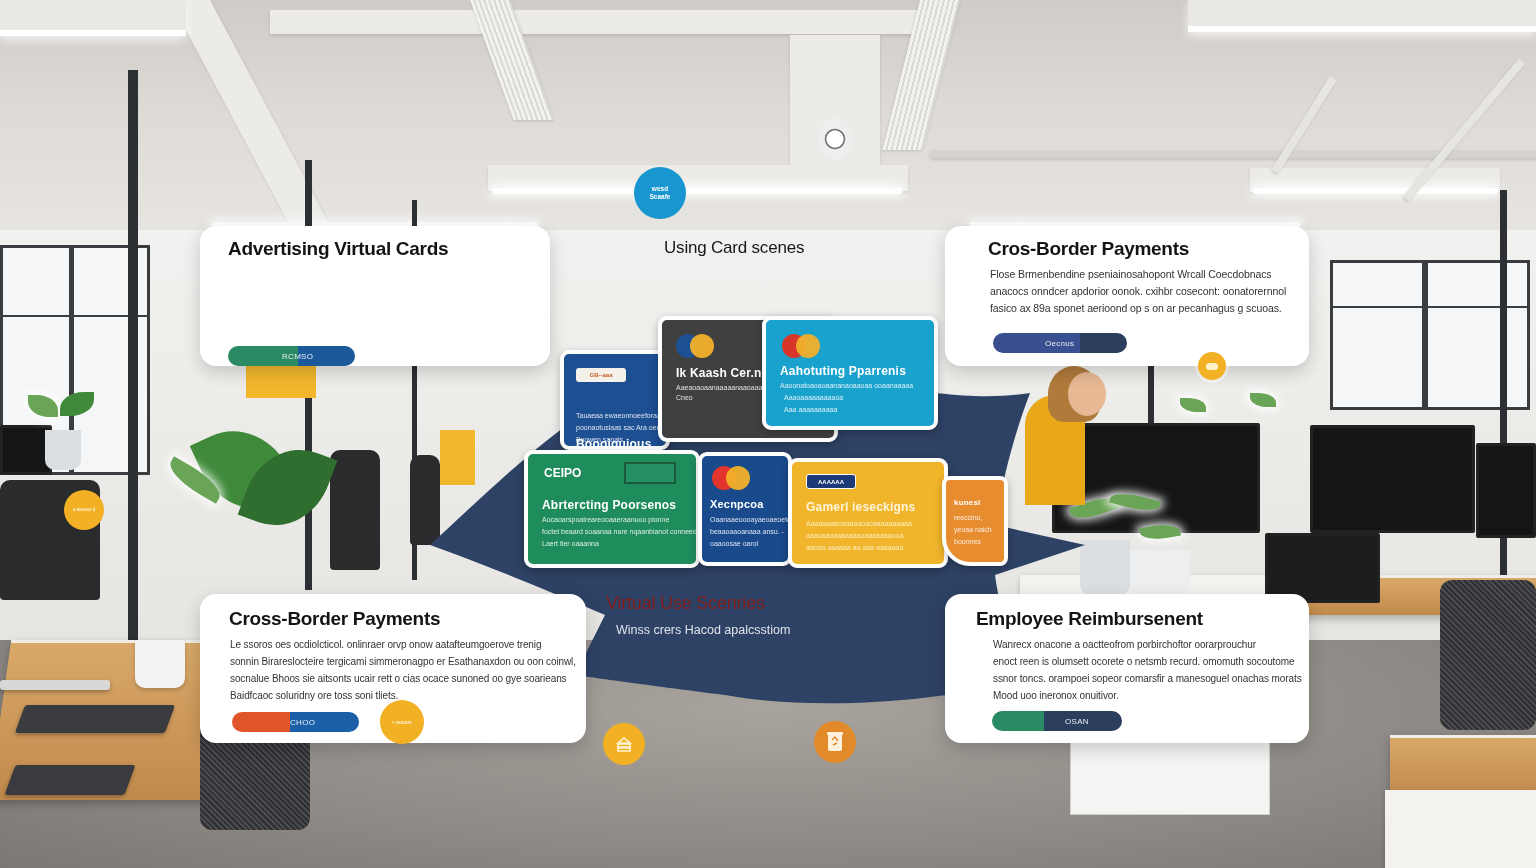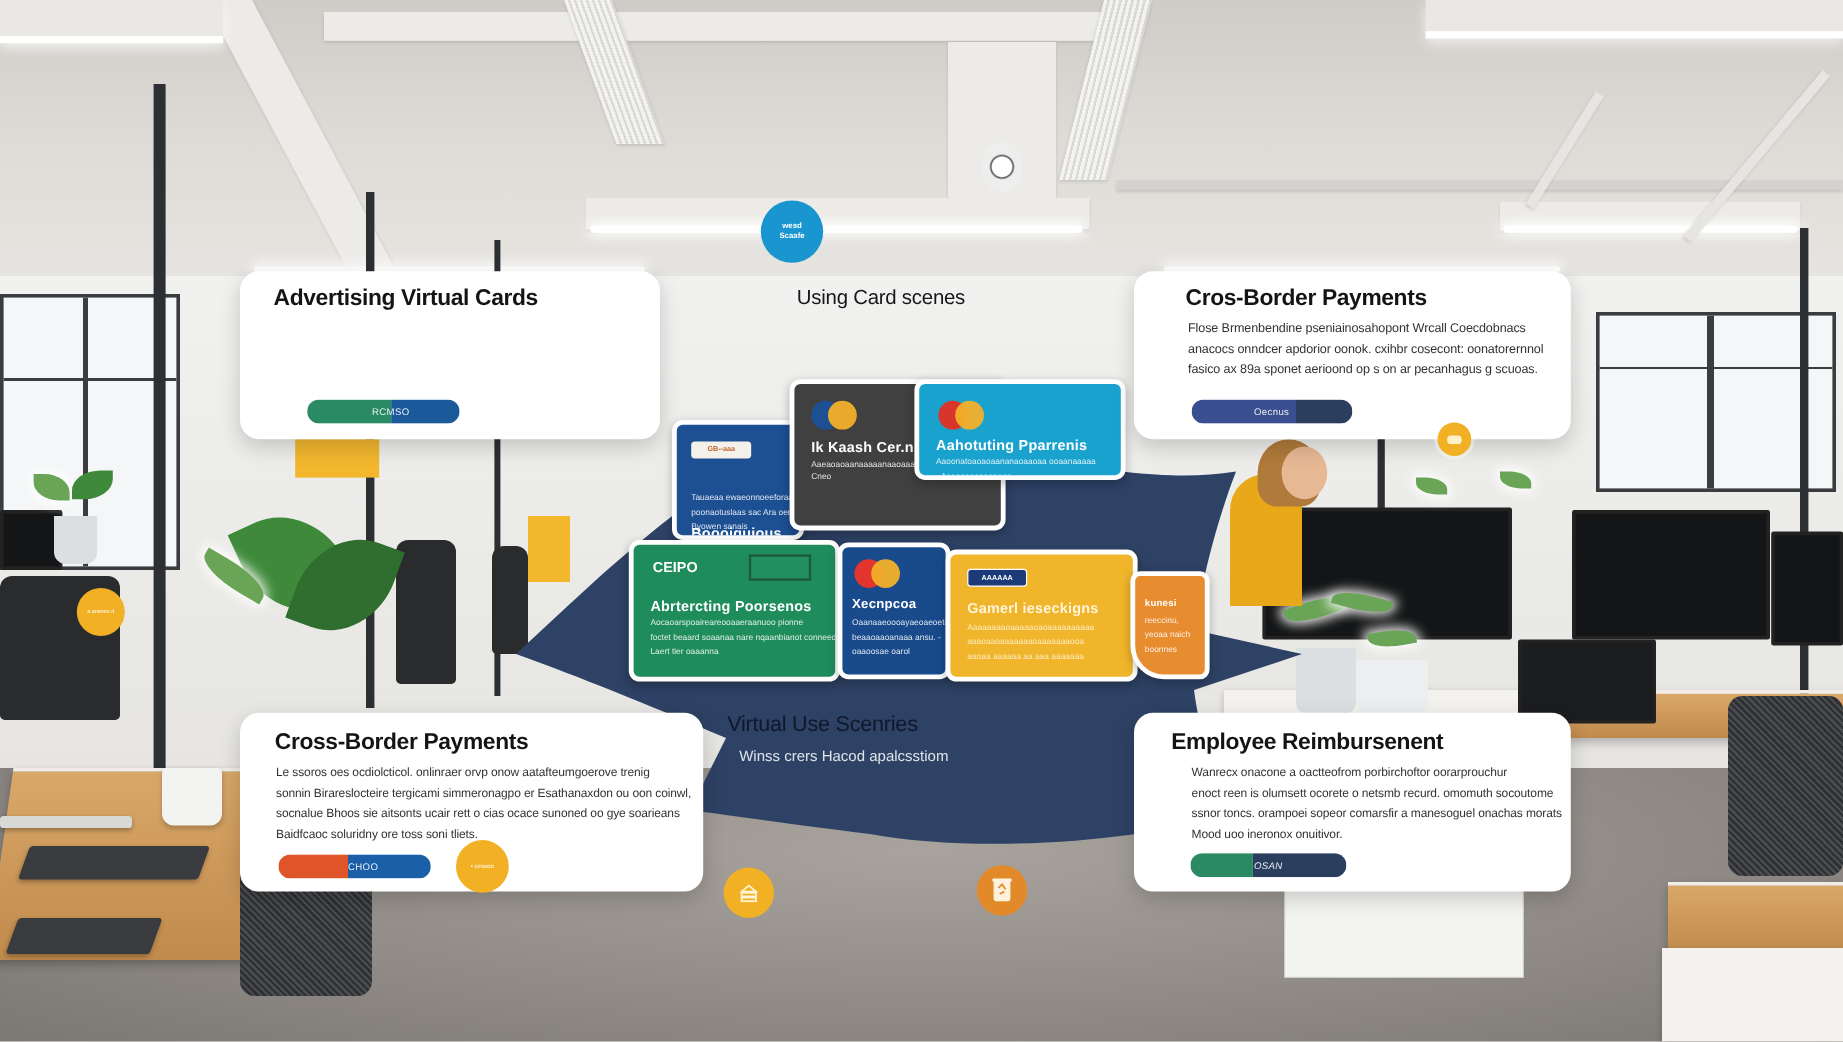--- a/index.html
+++ b/index.html
@@ -55,21 +55,21 @@
   .info-card { position: absolute; background: #ffffff; border-radius: 16px; box-shadow: 0 6px 18px rgba(0,0,0,.18); }
   .info-card .title { position: absolute; font-weight: 700; color: #141414; font-size: 19px; letter-spacing: -.3px; white-space: nowrap; }
   .info-card .body { position: absolute; color: #333; font-size: 10.5px; line-height: 17px; letter-spacing: -.1px; }
   .info-card .body span { display: block; white-space: nowrap; }
   .pill { position: absolute; height: 20px; border-radius: 10px; overflow: hidden; cursor: pointer; }
   .pill .half { position: absolute; top: 0; height: 100%; }
   .pill .lbl { position: absolute; top: 0; height: 100%; display: flex; align-items: center; font-size: 8px; color: #e8eef5; letter-spacing: .3px; }
 
   
   .center-title { position: absolute; color: #14171c; font-size: 17px; letter-spacing: -.2px; white-space: nowrap; }
-  .vs-title { position: absolute; color: #0f172a; font-size: 18px; letter-spacing: -.2px; white-space: nowrap; }
+  .vs-title { position: absolute; color: #7f1d1d; font-size: 18px; letter-spacing: -.2px; white-space: nowrap; }
   .vs-sub { position: absolute; color: #dfe4ea; font-size: 12.5px; white-space: nowrap; }
 
   
   .badge { position: absolute; border-radius: 50%; display: flex; align-items: center; justify-content: center; text-align: center; color: #fff; }
   .badge .btxt { font-size: 6.5px; font-weight: 700; line-height: 8px; }
   .badge svg { display: block; }
 </style>
 </head>
 <body>
 
@@ -162,21 +162,21 @@
 <div class="pcard" style="left:658px;top:316px;width:180px;height:126px;background:#404040;">
   <div class="logo-mc" style="left:14px;top:14px;">
     <div class="c1" style="background:#1d4f93;"></div>
       <div class="c2" style="background:#f2b02a;opacity:.95;"></div>
   </div>
   <div class="ptitle" style="left:14px;top:46px;">Ik Kaash  Cer.n</div>
   <div class="ptext" style="left:14px;top:62px;">Aaeaoaoaanaaaaanaaoaaa</div>
   <div class="ptext" style="left:14px;top:72px;">Cneo</div>
 </div>
 
-<div class="pcard" style="left:762px;top:316px;width:176px;height:84px;background:#1aa2cf;">
+<div class="pcard" style="left:762px;top:316px;width:176px;height:114px;background:#1aa2cf;">
   <div class="logo-mc" style="left:16px;top:14px;">
     <div class="c1" style="background:#d9362b;"></div>
       <div class="c2" style="background:#f2b02a;opacity:.95;"></div>
   </div>
   <div class="ptitle" style="left:14px;top:44px;">Aahotuting Pparrenis</div>
   <div class="ptext" style="left:14px;top:60px;">Aaoonatoaoaoaananaoaaoaa ooaanaaaaa</div>
   <div class="ptext" style="left:18px;top:72px;">Aaaoaaaaaaaaaoa</div>
   <div class="ptext" style="left:18px;top:84px;">Aaa aaaaaaaaaa</div>
 </div>
 
@@ -217,21 +217,21 @@
 
 <div class="badge" style="left:634px;top:167px;width:52px;height:52px;background:#1996cf;">
   <div class="btxt"><span>wesd</span><br><span>Scaafe</span></div>
 </div>
 <div class="center-title" style="left:664px;top:238px;">Using Card scenes</div>
 <div class="vs-title" style="left:606px;top:593px;">Virtual Use Scenries</div>
 <div class="vs-sub" style="left:616px;top:623px;">Winss crers Hacod apalcsstiom</div>
 
 <div class="info-card" style="left:200px;top:226px;width:350px;height:140px;">
   <div class="title" style="left:28px;top:12px;">Advertising Virtual Cards</div>
-  <div class="pill" style="left:28px;top:107px;width:127px;margin-left:28px;">
+  <div class="pill" style="left:28px;top:120px;width:127px;">
     <div class="half" style="left:0;width:55%;background:#2a8a63;"></div>
     <div class="half" style="left:55%;width:45%;background:#1a5a9a;"></div>
     <div class="lbl" style="left:54px;">RCMSO</div>
   </div>
 </div>
 
 <div class="info-card" style="left:945px;top:226px;width:364px;height:140px;">
   <div class="title" style="left:43px;top:12px;">Cros-Border Payments</div>
   <div class="body" style="left:45px;top:40px;">
     <span>Flose Brmenbendine pseniainosahopont Wrcall Coecdobnacs</span>
@@ -267,21 +267,21 @@
   <div class="title" style="left:31px;top:14px;">Employee Reimbursenent</div>
   <div class="body" style="left:33px;top:42px;font-size:10px;margin-left:15px;">
     <span>Wanrecx onacone a oactteofrom porbirchoftor oorarprouchur</span>
     <span>enoct reen is olumsett ocorete o netsmb recurd. omomuth socoutome</span>
     <span>ssnor toncs. orampoei sopeor comarsfir a manesoguel onachas morats</span>
     <span>Mood uoo ineronox onuitivor.</span>
   </div>
   <div class="pill" style="left:47px;top:117px;width:130px;">
     <div class="half" style="left:0;width:40%;background:#2a8a63;"></div>
     <div class="half" style="left:40%;width:60%;background:#2c3e5e;"></div>
-    <div class="lbl" style="left:53px;font-style:italic;">OSAN</div>
+    <div class="lbl" style="left:73px;">OSAN</div>
   </div>
 </div>
 
 <div class="badge" style="left:64px;top:490px;width:40px;height:40px;background:#f2b024;">
   <div class="btxt" style="font-weight:400;font-size:4.5px;">a aneooo d</div>
 </div>
 <div class="badge" style="left:1198px;top:352px;width:28px;height:28px;background:#f2b024;box-shadow:0 0 0 3px rgba(255,255,255,.35);">
   <div style="width:12px;height:7px;background:#fff2c8;border-radius:3px;"></div>
 </div>
 <div class="badge" style="left:603px;top:723px;width:42px;height:42px;background:#f2b024;">

